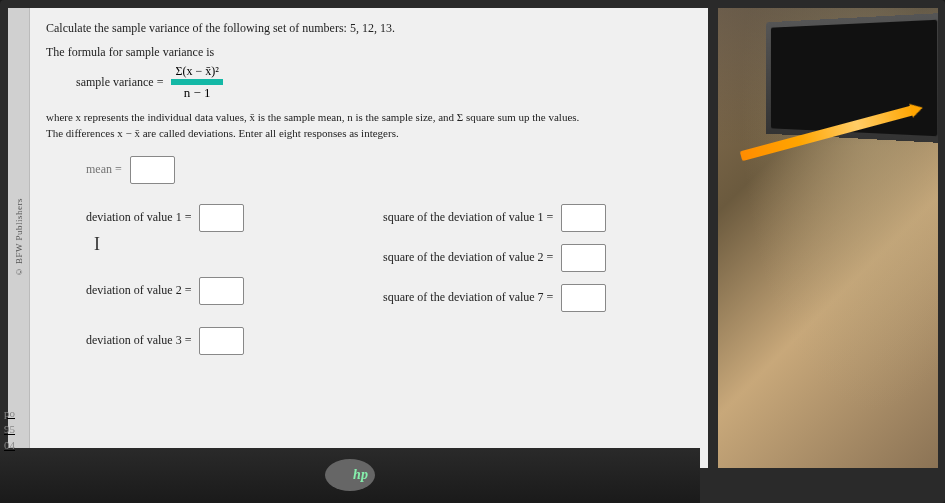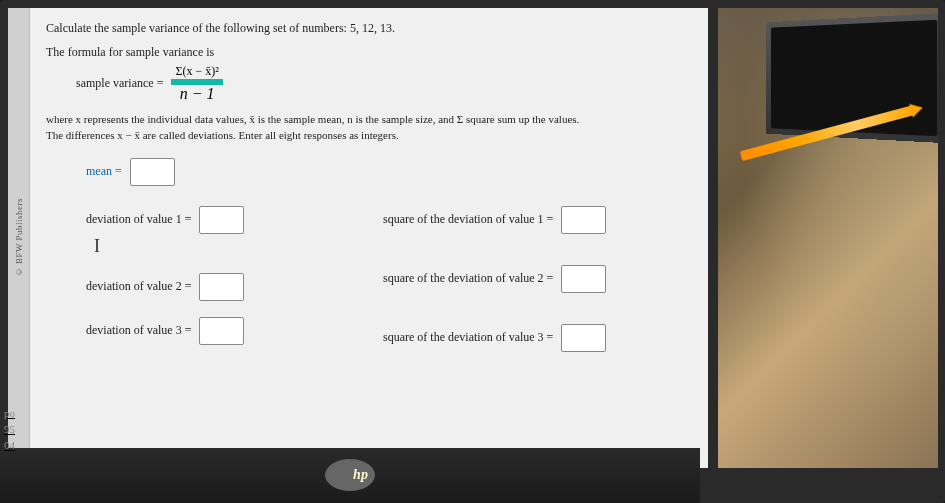--- a/index.html
+++ b/index.html
@@ -170,41 +170,40 @@
     }
 
     .fraction .numerator {
       border-bottom: 6px solid #14b8a6;
       padding: 0 4px;
       font-size: 12px;
     }
 
     .fraction .denominator {
       padding: 0 4px;
-      font-size: 16px;
-      font-style: italic;
+      font-size: 13px;
     }
 
     .explanation {
       font-size: 11px;
       color: #222;
       line-height: 1.5;
       margin-bottom: 14px;
     }
 
     .mean-row {
       display: flex;
       align-items: center;
       margin-bottom: 20px;
       margin-left: 40px;
     }
 
     .input-label {
       font-size: 12px;
-      color: #0369a1;
+      color: #737373;
       margin-right: 8px;
     }
 
     .input-box {
       width: 45px;
       height: 28px;
       border: 1.5px solid #888;
       background: white;
       border-radius: 2px;
     }
@@ -212,29 +211,29 @@
     .deviation-row {
       display: flex;
       align-items: flex-start;
       margin-bottom: 16px;
     }
 
     .left-inputs {
       flex: 1;
       display: flex;
       flex-direction: column;
-      gap: 16px;
+      gap: 22px;
       margin-left: 40px;
     }
 
     .right-inputs {
       flex: 1;
       display: flex;
       flex-direction: column;
-      gap: 31px;
+      gap: 12px;
     }
 
     .input-row {
       display: flex;
       align-items: center;
     }
 
     .input-row-label {
       font-size: 12px;
       color: #222;
@@ -273,21 +272,21 @@
       width: 50px;
       height: 32px;
       background: #666;
       border-radius: 50%;
       display: flex;
       align-items: center;
       justify-content: center;
     }
 
     .hp-text {
-      color: #fef9c3;
+      color: #86efac;
       font-size: 14px;
       font-style: italic;
       font-weight: bold;
       padding-left: 21px;
     }
 
     
     .screen-bottom-bar {
       position: absolute;
       bottom: 0;
@@ -363,21 +362,21 @@
             <span class="input-row-label">square of the deviation of value 1 =</span>
             <div class="input-box"></div>
           </div>
 
           <div class="input-row">
             <span class="input-row-label">square of the deviation of value 2 =</span>
             <div class="input-box"></div>
           </div>
 
           <div class="input-row">
-            <span class="input-row-label">square of the deviation of value 3 =</span>
+            <span class="input-row-label">square of the deviation of value 7 =</span>
             <div class="input-box"></div>
           </div>
         </div>
       </div>
 
     </div>
   </div>
 
   <div class="screen-bottom-bar">
     <div class="hp-logo-area">

